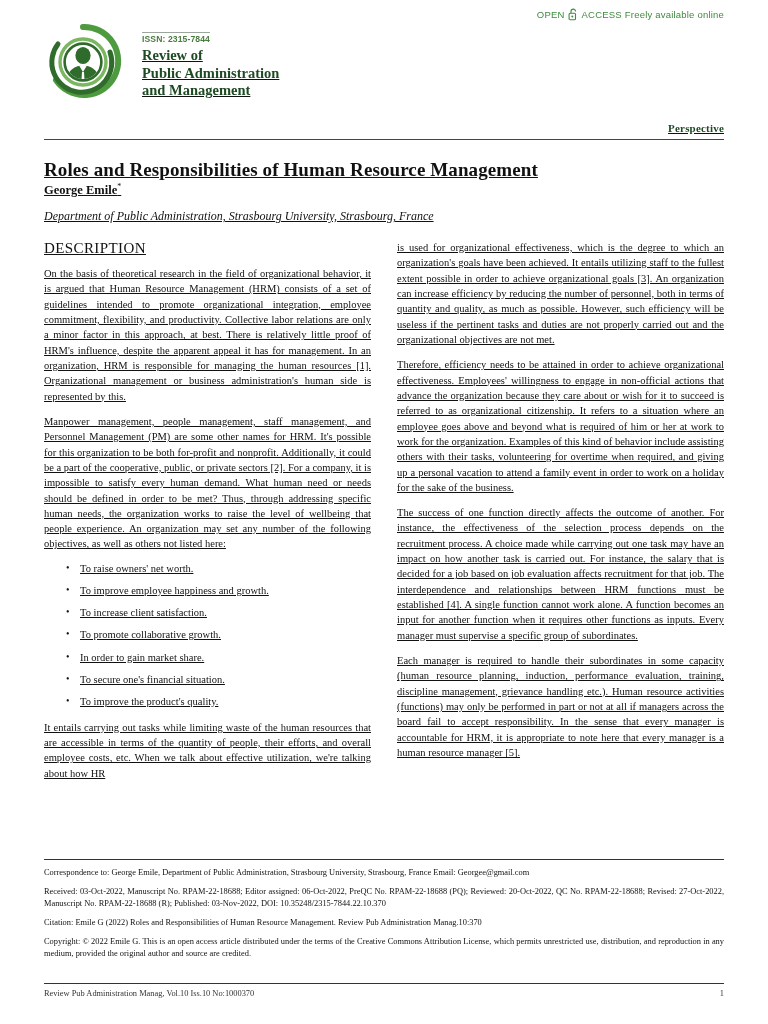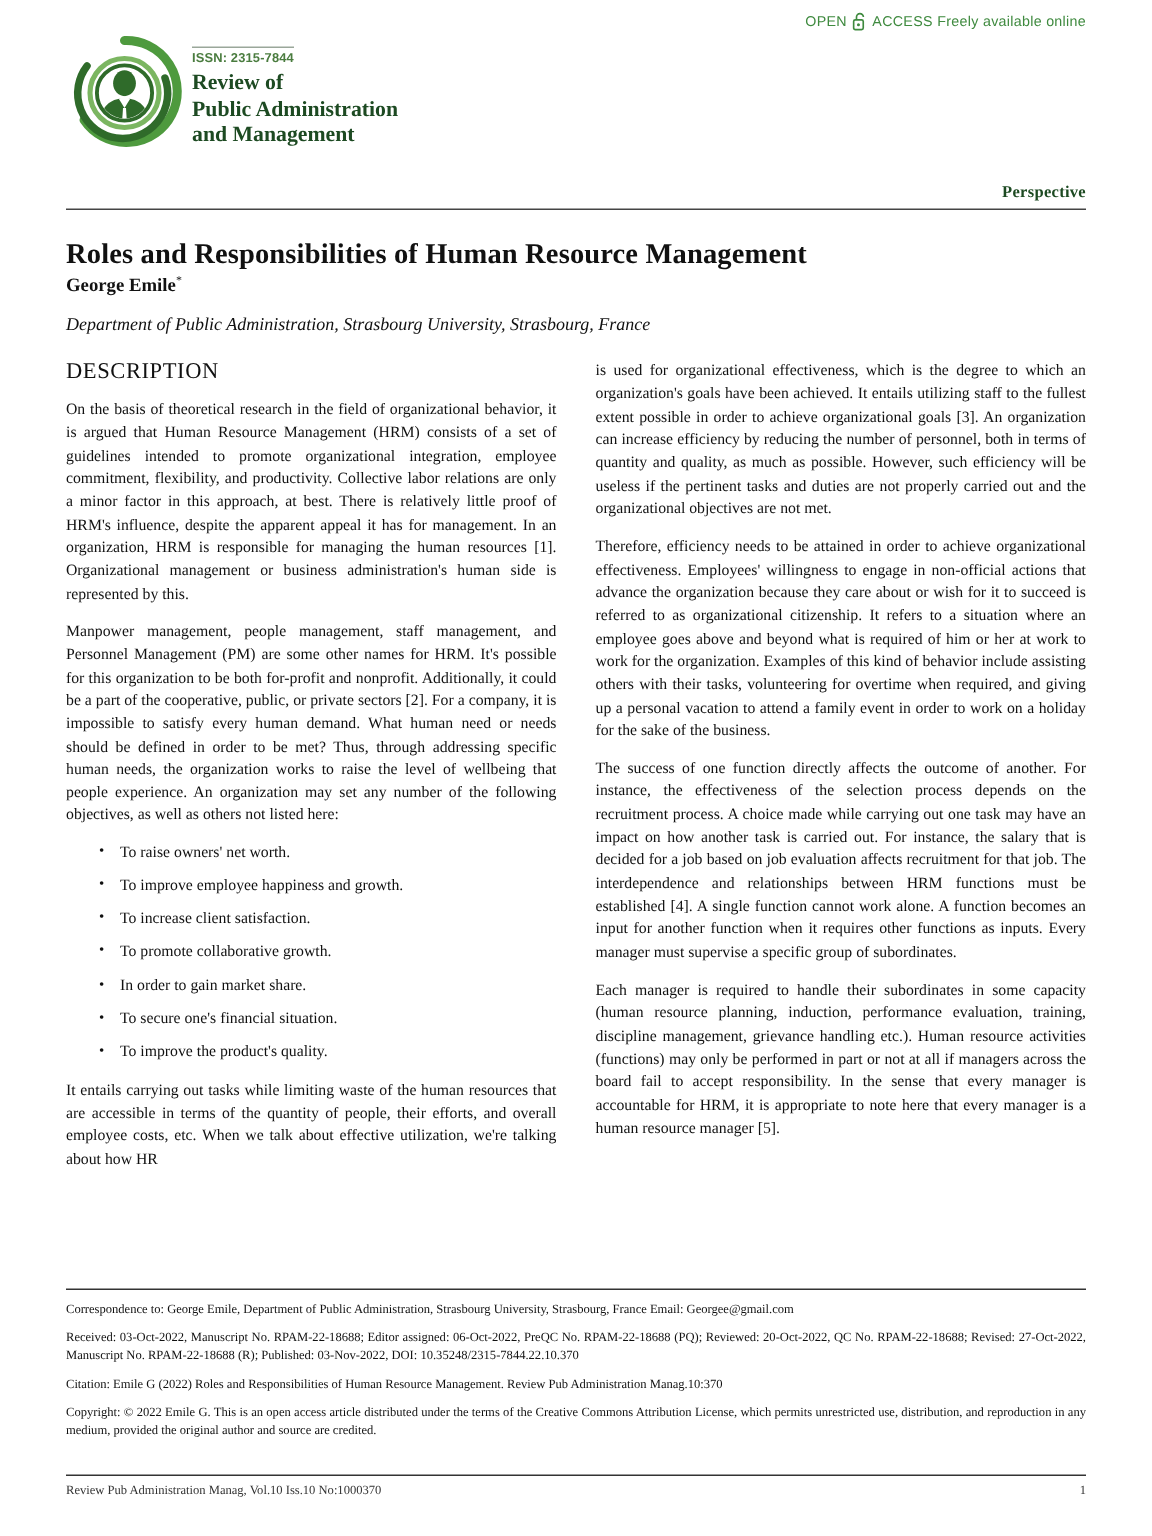--- a/index.html
+++ b/index.html
@@ -14,20 +14,21 @@
     color: #111111;
     position: relative;
     overflow: hidden;
   }
   .page {
     width: 768px;
     height: 1024px;
     box-sizing: border-box;
     padding: 0 44px;
     position: relative;
+    text-decoration: underline;
   }
 
   
   .masthead {
     position: relative;
     height: 96px;
     padding-top: 22px;
   }
   .open-access {
     position: absolute;
@@ -41,21 +42,21 @@
     align-items: center;
     gap: 3px;
     white-space: nowrap;
   }
   .open-access .oa-word { font-weight: 400; }
   .lock-icon { display: inline-block; line-height: 0; }
 
   .brandrow {
     display: flex;
     align-items: flex-start;
-    gap: 6px;
+    gap: 20px;
   }
   .logo-mark {
     width: 78px;
     height: 78px;
     flex: 0 0 78px;
     line-height: 0;
   }
   .brandtext { padding-top: 6px; }
   .issn {
     font-family: "Liberation Sans", sans-serif;

